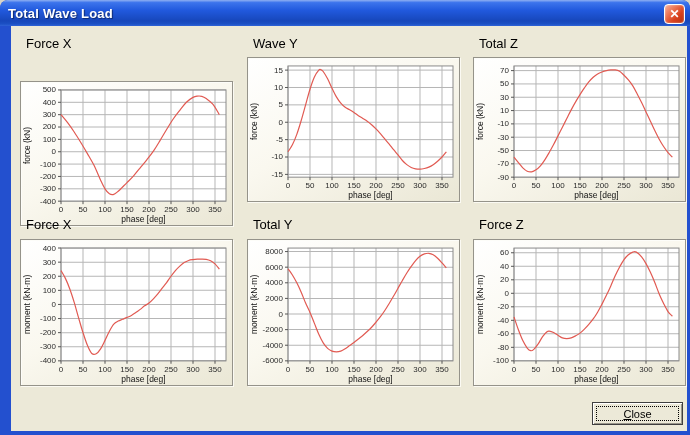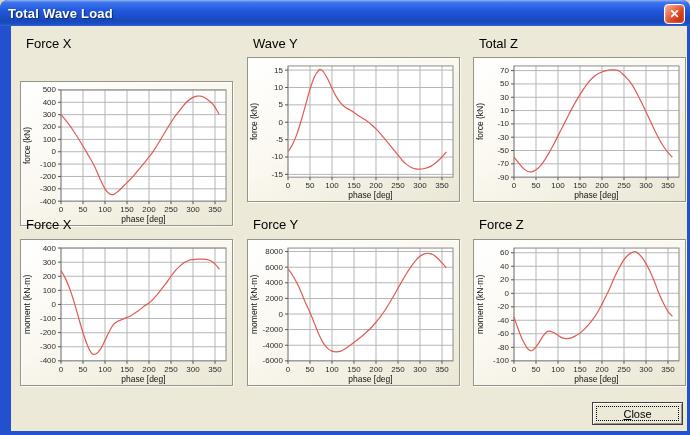--- a/index.html
+++ b/index.html
@@ -305,21 +305,21 @@
           <line x1="172" y1="120" x2="172" y2="123" stroke="#555" stroke-width="1"></line>
           <text x="172" y="131" text-anchor="middle" class="tick-label">300</text>
           <line x1="194" y1="120" x2="194" y2="123" stroke="#555" stroke-width="1"></line>
           <text x="194" y="131" text-anchor="middle" class="tick-label">350</text>
           <text x="122.5" y="141" text-anchor="middle" class="axis-label">phase [deg]</text>
           <text x="9" y="64" text-anchor="middle" class="axis-label" transform="rotate(-90 9 64)">moment (kN·m)</text>
           <path d="M40.00 30.40 C40.73 31.68, 42.93 35.07, 44.40 38.10 C45.87 41.13, 47.33 44.63, 48.80 48.60 C50.27 52.57, 51.73 57.12, 53.20 61.90 C54.67 66.68, 56.13 72.28, 57.60 77.30 C59.07 82.32, 60.53 87.45, 62.00 92.00 C63.47 96.55, 64.93 101.15, 66.40 104.60 C67.87 108.05, 69.33 111.32, 70.80 112.72 C72.27 114.12, 73.73 113.77, 75.20 113.00 C76.67 112.23, 78.13 110.32, 79.60 108.10 C81.07 105.88, 82.53 102.62, 84.00 99.70 C85.47 96.78, 86.93 93.28, 88.40 90.60 C89.87 87.92, 91.33 85.28, 92.80 83.60 C94.27 81.92, 95.73 81.34, 97.20 80.52 C98.67 79.70, 100.13 79.31, 101.60 78.70 C103.07 78.09, 104.53 77.51, 106.00 76.88 C107.47 76.25, 108.93 75.71, 110.40 74.92 C111.87 74.13, 113.33 73.12, 114.80 72.12 C116.27 71.12, 117.73 70.02, 119.20 68.90 C120.67 67.78, 122.13 66.45, 123.60 65.40 C125.07 64.35, 126.53 63.77, 128.00 62.60 C129.47 61.43, 130.93 59.92, 132.40 58.40 C133.87 56.88, 135.33 55.25, 136.80 53.50 C138.27 51.75, 139.73 49.77, 141.20 47.90 C142.67 46.03, 144.13 44.28, 145.60 42.30 C147.07 40.32, 148.53 37.98, 150.00 36.00 C151.47 34.02, 152.93 32.08, 154.40 30.40 C155.87 28.72, 157.33 27.25, 158.80 25.92 C160.27 24.59, 161.73 23.35, 163.20 22.42 C164.67 21.49, 166.13 20.81, 167.60 20.32 C169.07 19.83, 170.53 19.69, 172.00 19.48 C173.47 19.27, 174.93 19.15, 176.40 19.06 C177.87 18.97, 179.33 18.90, 180.80 18.92 C182.27 18.94, 183.73 18.92, 185.20 19.20 C186.67 19.48, 188.13 19.85, 189.60 20.60 C191.07 21.35, 192.53 22.28, 194.00 23.68 C195.47 25.08, 197.67 28.11, 198.40 29.00" fill="none" stroke="#e15a52" stroke-width="1.2" stroke-linejoin="round"></path>
         </svg>
     </div>
 
-    <div class="chart-title" style="left:242px;top:191px;">Force Y</div>
+    <div class="chart-title" style="left:242px;top:191px;">Total Y</div>
     <div class="panel" style="left:236px;top:213px;height:147px;">
       <svg viewBox="0 0 211 144" preserveAspectRatio="none">
           <rect x="40" y="8" width="165" height="112" fill="#ffffff" stroke="none"></rect>
           <line x1="40" y1="11.487889273356402" x2="205" y2="11.487889273356402" stroke="#b6b6b6" stroke-width="1"></line>
           <line x1="40" y1="26.98961937716263" x2="205" y2="26.98961937716263" stroke="#b6b6b6" stroke-width="1"></line>
           <line x1="40" y1="42.49134948096886" x2="205" y2="42.49134948096886" stroke="#b6b6b6" stroke-width="1"></line>
           <line x1="40" y1="57.99307958477509" x2="205" y2="57.99307958477509" stroke="#b6b6b6" stroke-width="1"></line>
           <line x1="40" y1="73.49480968858131" x2="205" y2="73.49480968858131" stroke="#b6b6b6" stroke-width="1"></line>
           <line x1="40" y1="88.99653979238754" x2="205" y2="88.99653979238754" stroke="#b6b6b6" stroke-width="1"></line>
           <line x1="40" y1="104.49826989619378" x2="205" y2="104.49826989619378" stroke="#b6b6b6" stroke-width="1"></line>

